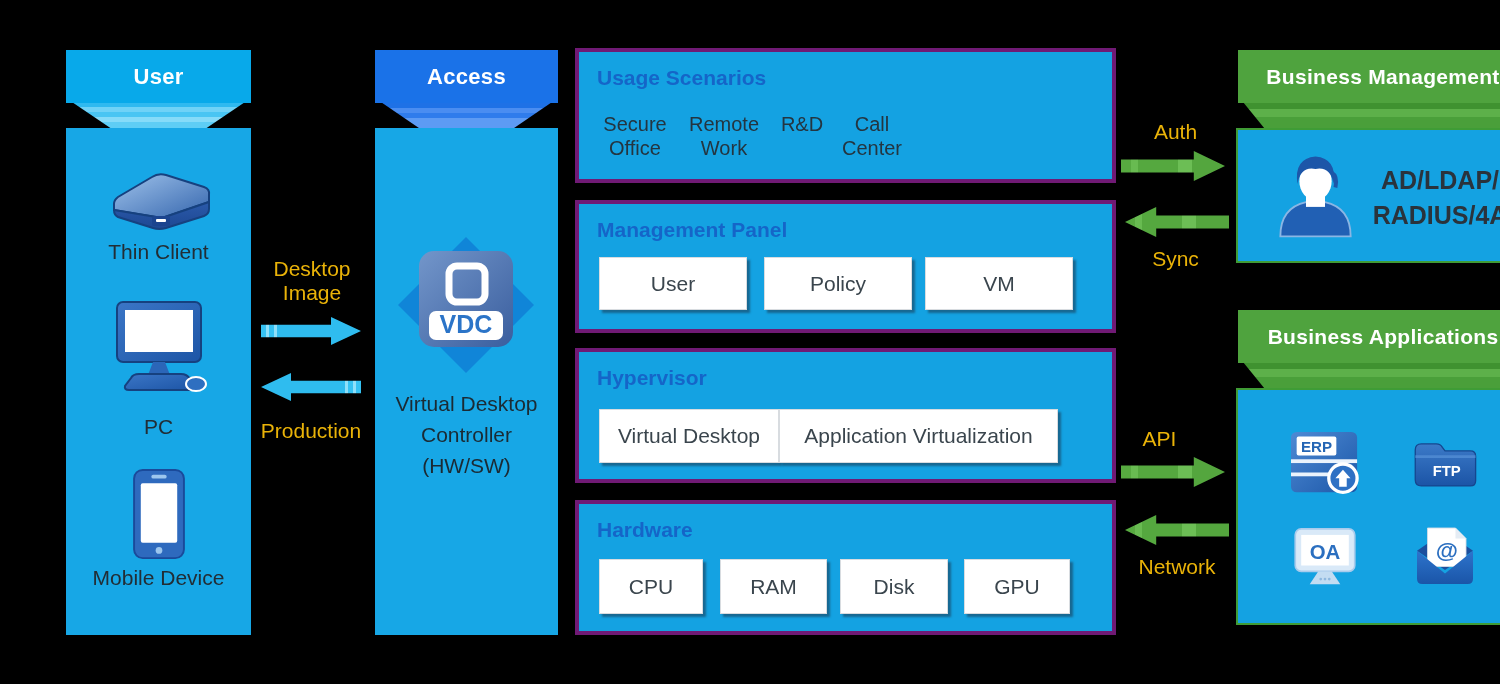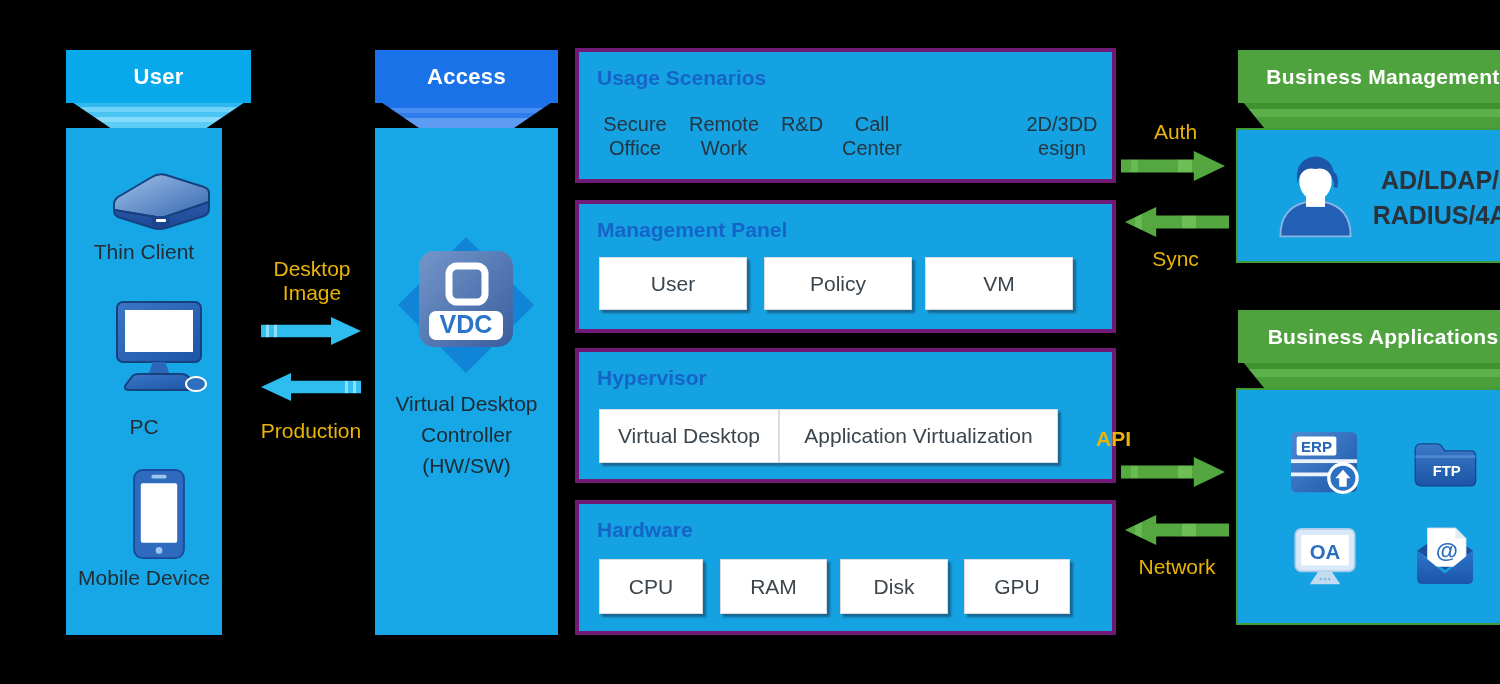--- a/index.html
+++ b/index.html
@@ -49,21 +49,21 @@
 </style>
 </head>
 <body>
 
 <div id="canvas">
 
   <div class="ribbon" style="left:18px;top:50px;width:185px;background:#08A9EA;">
     <span>User</span>
   </div>
   <div class="funnel cyan" style="left:18px;top:103px;width:185px;"></div>
-  <div class="bodypanel" style="left:18px;top:128px;width:156px;height:507px;">
+  <div class="bodypanel" style="left:18px;top:128px;width:185px;height:507px;">
 
     <svg class="abs" style="left:38px;top:36px;" width="112" height="74" viewBox="0 0 112 74">
       <defs>
         <linearGradient id="tcT" x1="0" y1="0" x2="1" y2="1">
           <stop offset="0" stop-color="#9FC2EA"></stop>
             <stop offset="1" stop-color="#3566AE"></stop>
         </linearGradient>
         <linearGradient id="tcF" x1="0" y1="0" x2="0" y2="1">
           <stop offset="0" stop-color="#2B5AAA"></stop>
             <stop offset="1" stop-color="#1D4792"></stop>
@@ -143,24 +143,20 @@
       <div>Remote</div>
         <div>Work</div>
       </div>
     <div class="u-item" style="left:178px;">
       <div>R&amp;D</div>
         <div></div>
       </div>
     <div class="u-item" style="left:248px;">
       <div>Call</div>
         <div>Center</div>
-      </div>
-    <div class="u-item" style="left:438px;">
-      <div>2D/3DD</div>
-        <div>esign</div>
       </div>
   </div>
 
   <div class="stackpanel" style="top:200px;height:133px;">
     <div class="stacktitle">Management Panel</div>
     <div class="wbox" style="left:20px;top:53px;width:146px;height:51px;">User</div>
     <div class="wbox" style="left:185px;top:53px;width:146px;height:51px;">Policy</div>
     <div class="wbox" style="left:346px;top:53px;width:146px;height:51px;">VM</div>
   </div>
 
@@ -176,21 +172,21 @@
     <div class="wbox" style="left:141px;top:55px;width:105px;height:53px;">RAM</div>
     <div class="wbox" style="left:261px;top:55px;width:106px;height:53px;">Disk</div>
     <div class="wbox" style="left:385px;top:55px;width:104px;height:53px;">GPU</div>
   </div>
 
   <div class="dimlabel" style="left:1085px;top:120px;width:85px;">Auth</div>
   <div class="arrow r green" style="left:1073px;top:151px;width:104px;height:30px;"></div>
   <div class="arrow l green" style="left:1077px;top:207px;width:104px;height:30px;"></div>
   <div class="dimlabel" style="left:1085px;top:247px;width:85px;">Sync</div>
 
-  <div class="dimlabel" style="left:1023px;top:427px;width:85px;font-weight:bold;">API</div>
+  <div class="dimlabel" style="left:1069px;top:427px;width:85px;">API</div>
   <div class="arrow r green" style="left:1073px;top:457px;width:104px;height:30px;"></div>
   <div class="arrow l green" style="left:1077px;top:515px;width:104px;height:30px;"></div>
   <div class="dimlabel" style="left:1077px;top:555px;width:104px;">Network</div>
 
   <div class="ribbon" style="left:1190px;top:50px;width:290px;background:#4FA33E;font-size:21px;">
     <span>Business Management</span>
   </div>
   <div class="funnel green" style="left:1190px;top:103px;width:290px;"></div>
   <div class="greenbody" style="left:1188px;top:128px;width:294px;height:135px;">
     <svg class="abs" style="left:30px;top:18px;" width="95" height="95" viewBox="0 0 100 100">

